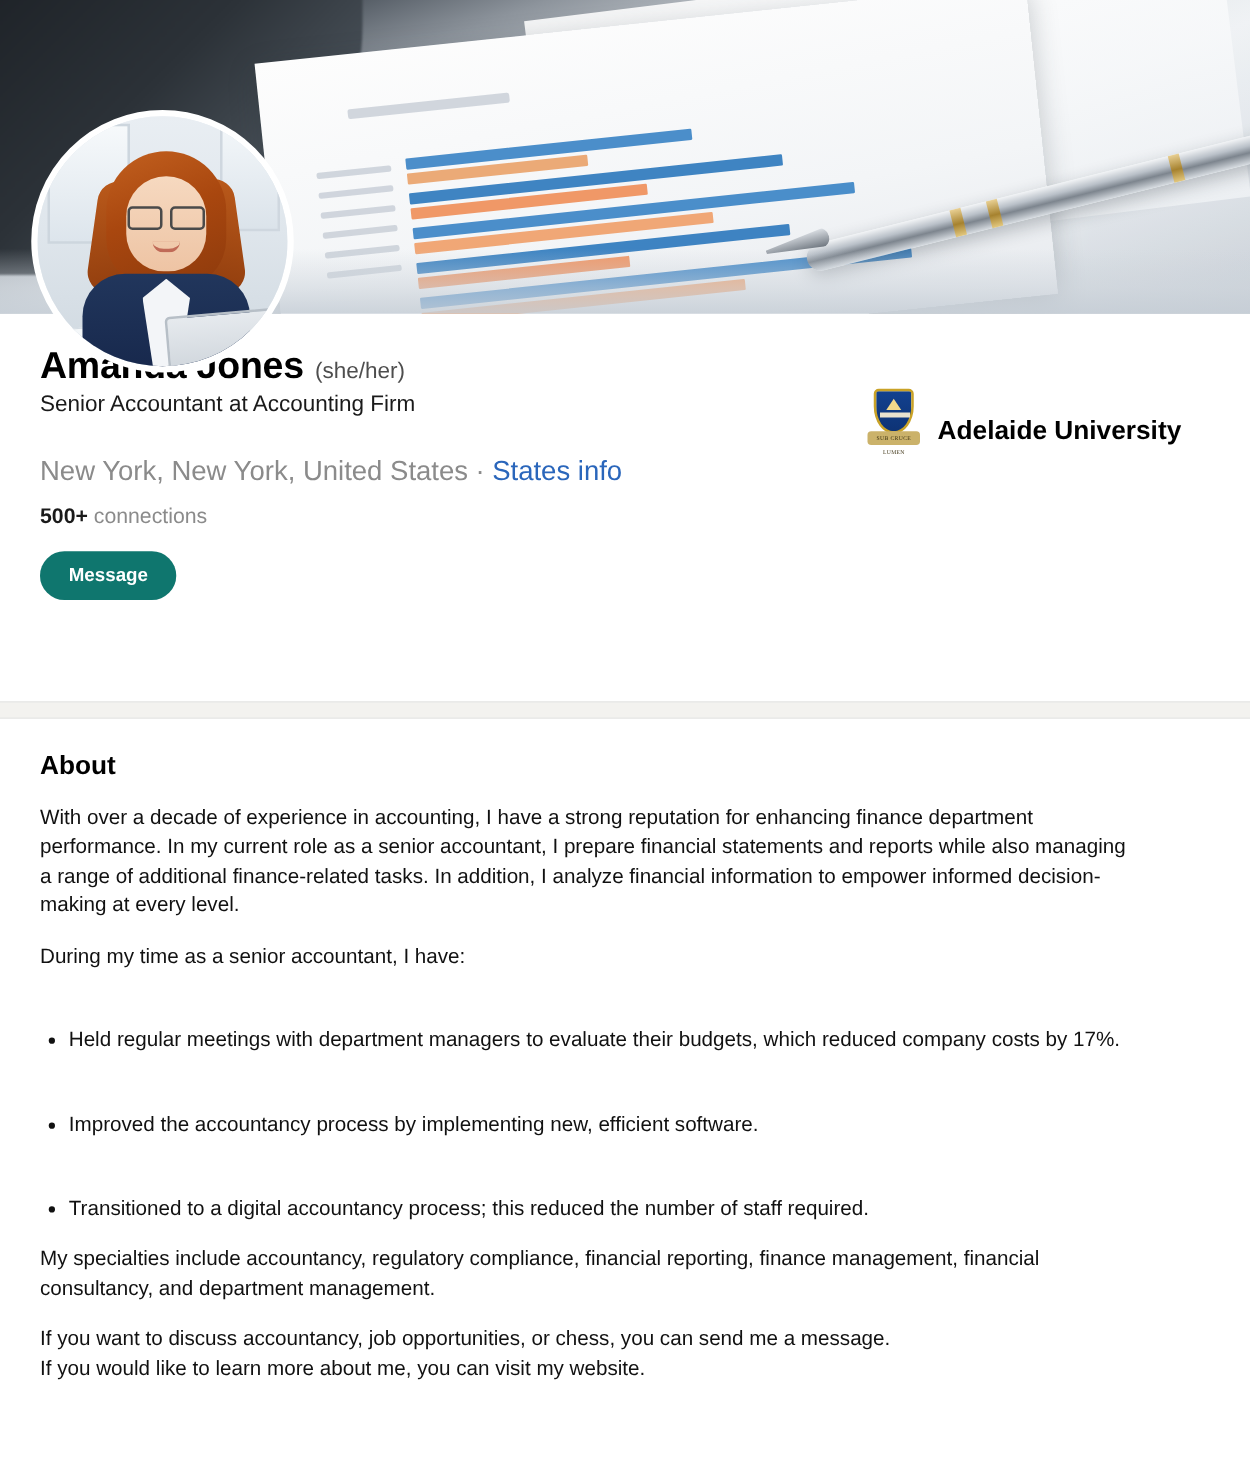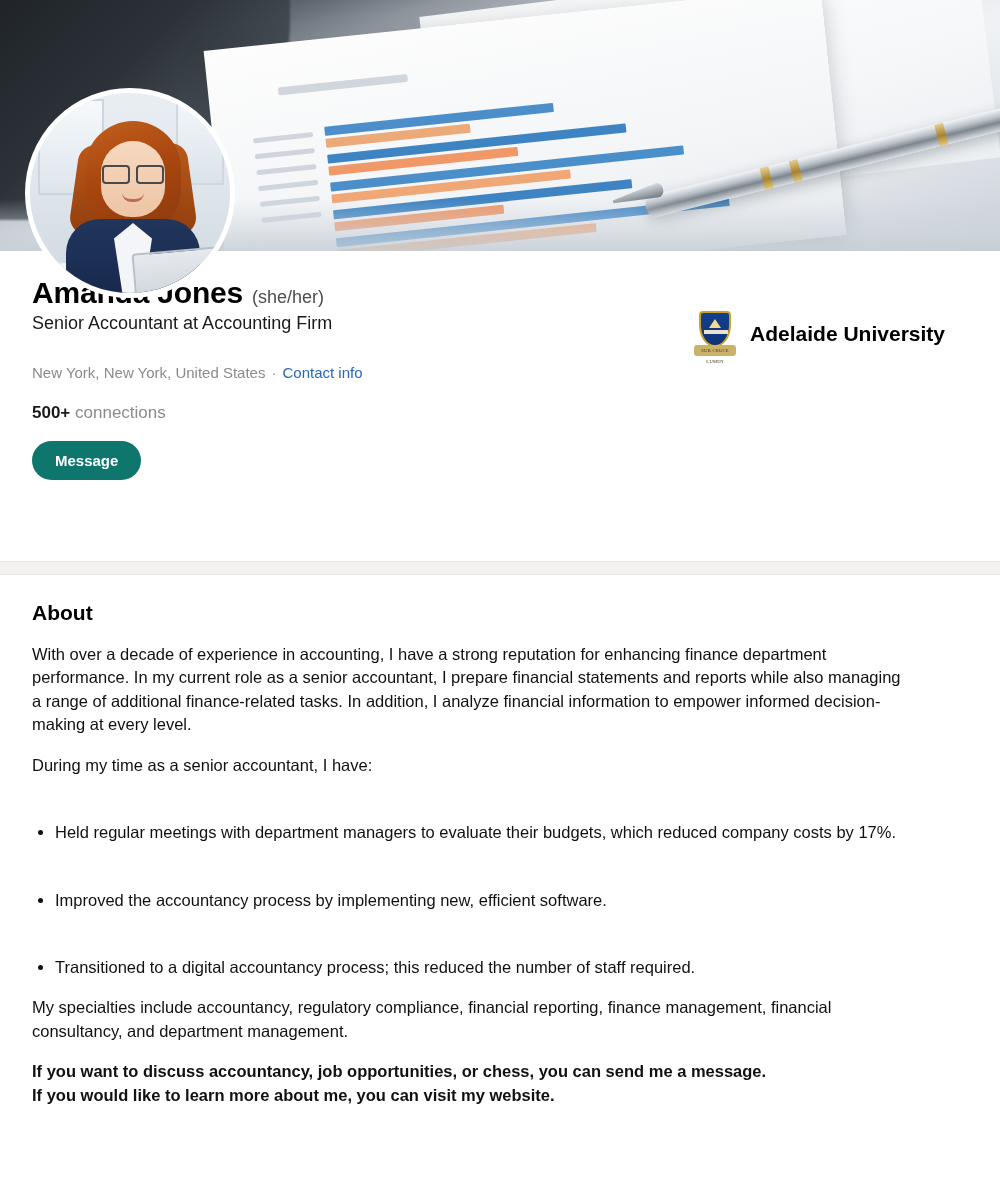--- a/index.html
+++ b/index.html
@@ -203,21 +203,21 @@
     font-size: 30px; font-weight: bold; letter-spacing: -0.2px;
     color: #000000;
   }
   .pronouns { font-size: 18px; color: #4e4e4e; }
   .headline {
     position: absolute; left: 32px; top: 62px;
     font-size: 18px; color: #1a1a1a;
   }
   .location-row {
     position: absolute; left: 32px; top: 113px;
-    font-size: 15px; color: #8b8b8b;
+    font-size: 22px; color: #8b8b8b;
     display: flex; align-items: baseline; gap: 2px; text-align: center;
   }
   .dot-sep { color: #8b8b8b; padding: 0 4px; }
   .contact-link { color: #2a66bb; cursor: pointer; }
   .connections {
     position: absolute; left: 32px; top: 152px;
     font-size: 17px; color: #8b8b8b;
   }
   .connections b { color: #1a1a1a; font-weight: bold; }
   .message-btn {
@@ -227,21 +227,21 @@
     font-size: 15px; font-weight: bold;
     border: none; border-radius: 20px;
     padding: 11px 23px;
     cursor: pointer;
   }
 
   
   .edu {
     position: absolute;
     right: 55px; top: 60px;
-    display: flex; align-items: center; gap: 14px;
+    display: flex; align-items: flex-end; gap: 14px;
   }
   .edu-logo {
     width: 42px; height: 46px;
     position: relative;
   }
   .crest {
     position: absolute; left: 5px; top: 0;
     width: 32px; height: 36px;
     background: linear-gradient(180deg,#12418f 0%,#0e3375 100%);
     border: 2px solid #c9a227;
@@ -296,21 +296,21 @@
     padding-left: 23px;
     max-width: 880px;
   }
   .about li {
     font-size: 16.5px;
     line-height: 1.42;
     margin-bottom: 2px;
     color: #111111;
     margin-top: 44px;
   }
-  .about .lastpara { white-space: pre-line; font-weight: bold; }
+  .about .lastpara { white-space: pre-line; }
 </style>
 </head>
 <body>
 
 <div class="page">
 
   <div class="banner">
     <div class="banner-art"></div>
     <div class="banner-dark"></div>
 
@@ -371,21 +371,21 @@
     <div class="name-row">
       <span class="name">Amanda Jones</span>
       <span class="pronouns">(she/her)</span>
     </div>
 
     <div class="headline">Senior Accountant at Accounting Firm</div>
 
     <div class="location-row">
       <span>New York, New York, United States</span>
       <span class="dot-sep">·</span>
-      <span class="contact-link">Contact info</span>
+      <span class="contact-link">States info</span>
     </div>
 
     <div class="connections">
       <b>500+</b>
       <span>connections</span>
     </div>
 
     <button class="message-btn">Message</button>
 
     <div class="edu">

